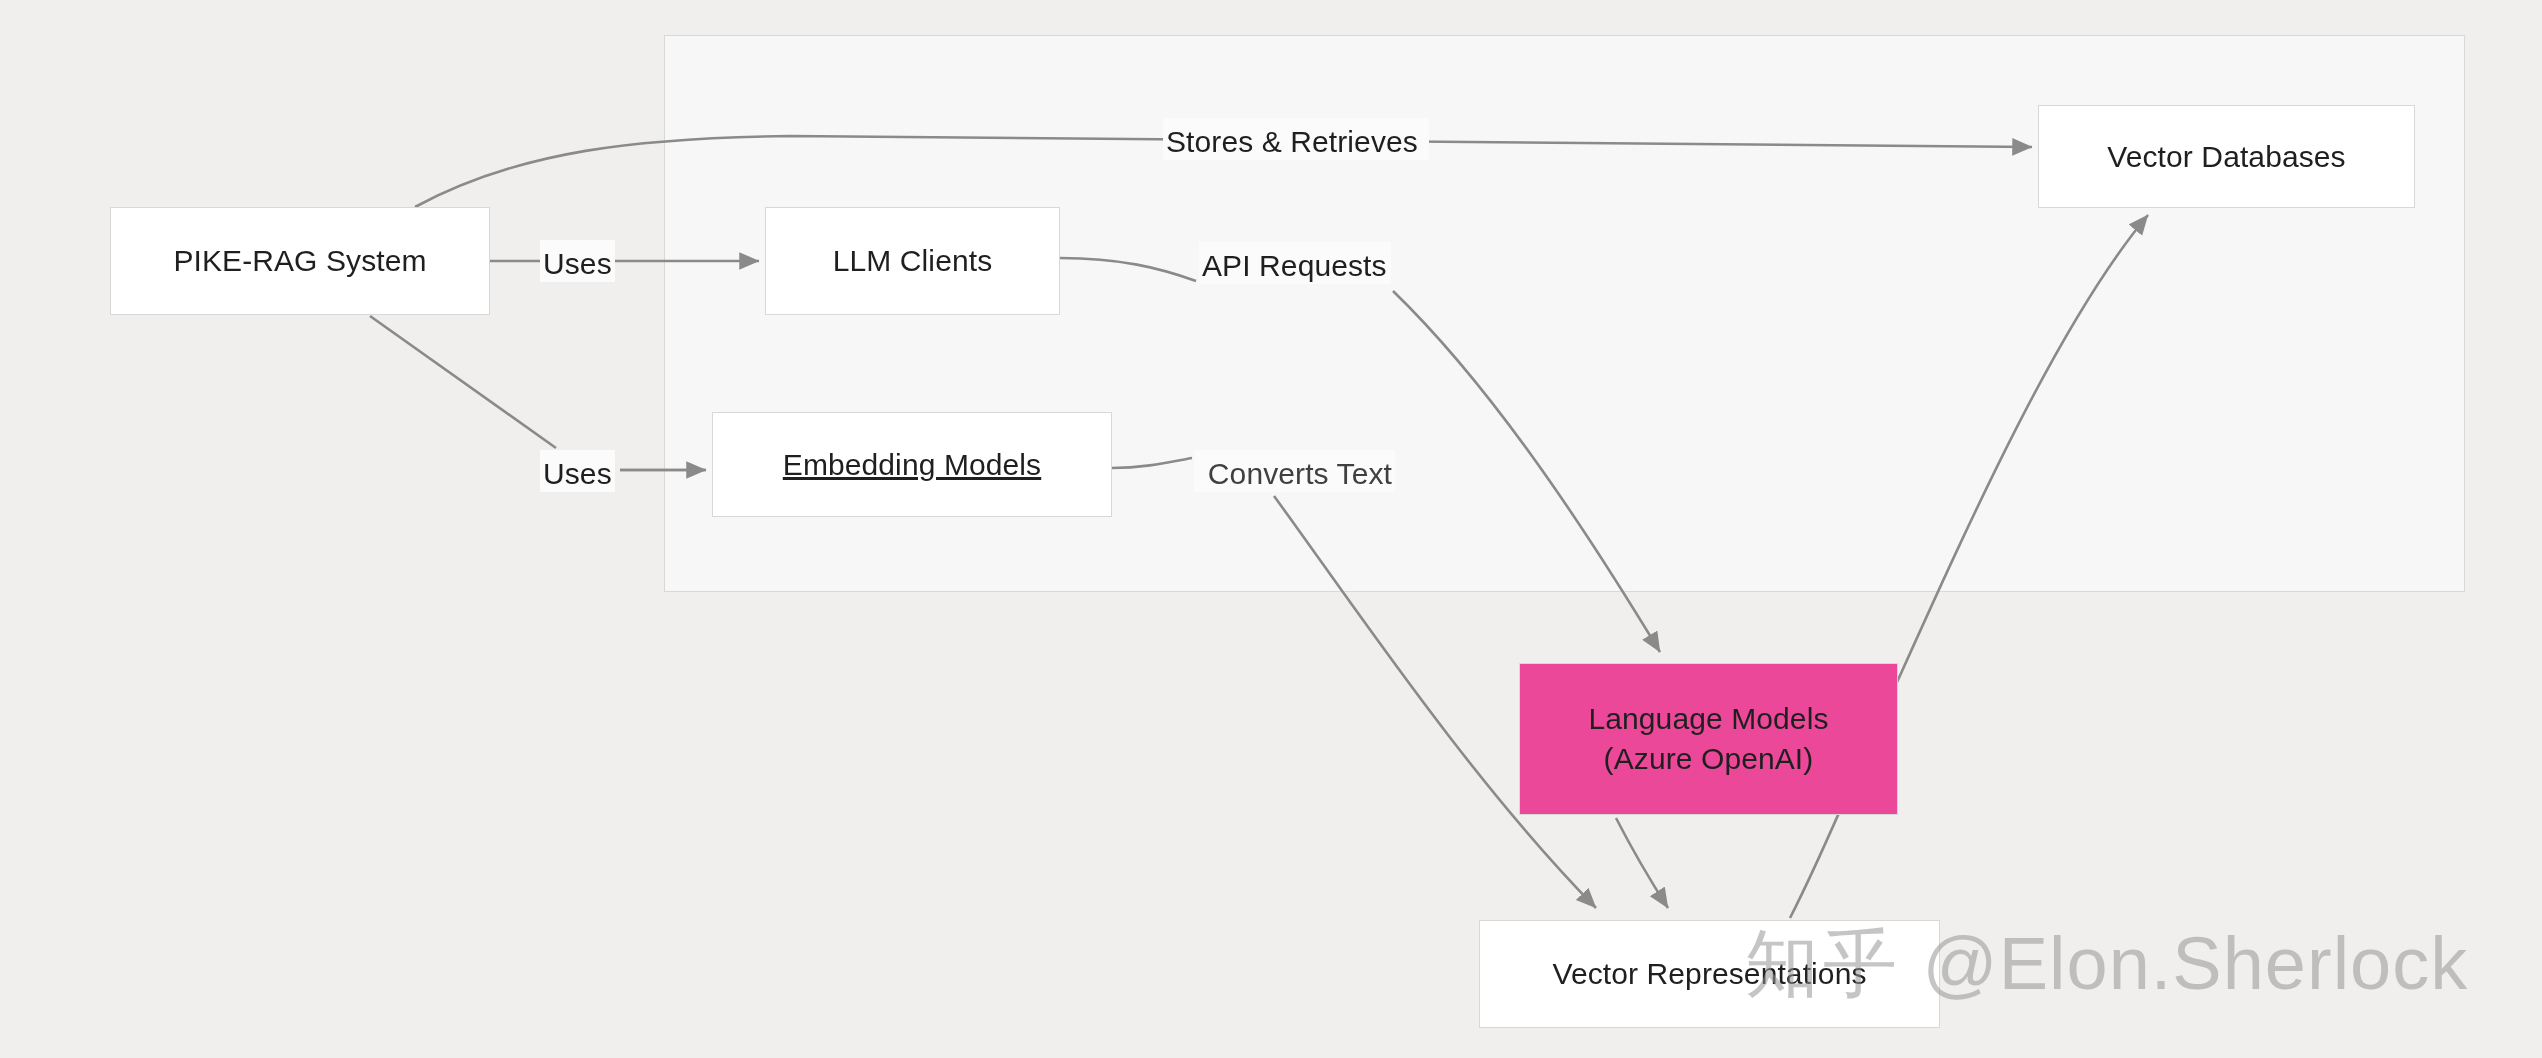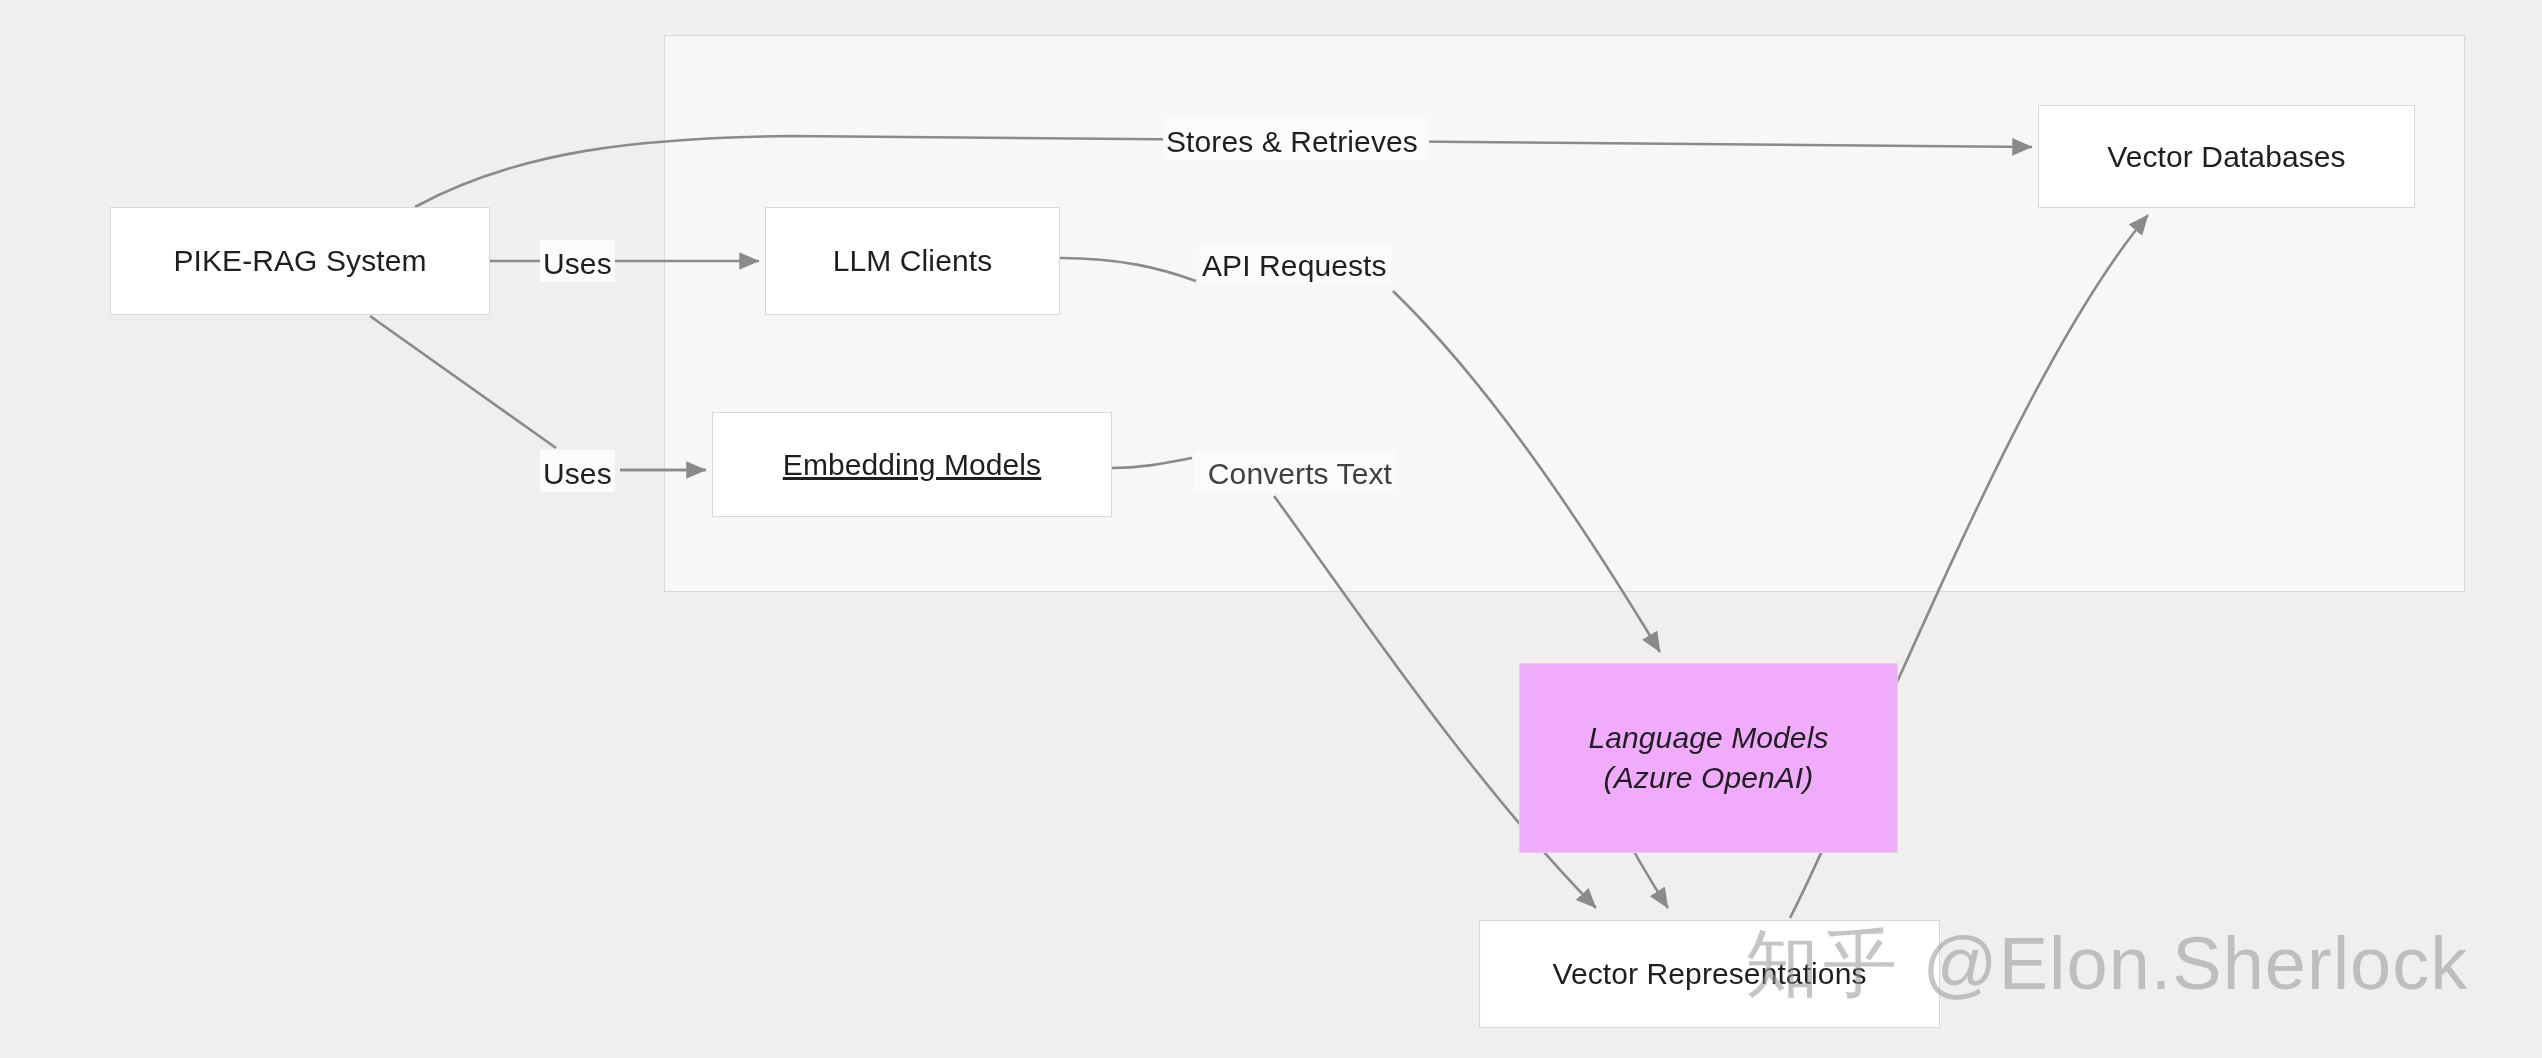--- a/index.html
+++ b/index.html
@@ -121,21 +121,21 @@
       </div>
       <div class="node" style="left: 765px; top: 207px; width: 295px; height: 108px; background: rgb(255, 255, 255); border-color: rgb(216, 216, 216);">
         <span class="node-text">LLM Clients</span>
       </div>
       <div class="node" style="left: 712px; top: 412px; width: 400px; height: 105px; background: rgb(255, 255, 255); border-color: rgb(216, 216, 216); text-decoration: underline;">
         <span class="node-text">Embedding Models</span>
       </div>
       <div class="node" style="left: 2038px; top: 105px; width: 377px; height: 103px; background: rgb(255, 255, 255); border-color: rgb(216, 216, 216);">
         <span class="node-text">Vector Databases</span>
       </div>
-      <div class="node" style="left: 1519px; top: 663px; width: 379px; height: 190px; background: #f0abfc; border-color: rgb(216, 216, 216); font-style: italic;">
+      <div class="node" style="left: 1519px; top: 663px; width: 379px; height: 152px; background: #ec4899; border-color: rgb(216, 216, 216);">
         <span class="node-text">Language Models
 (Azure OpenAI)</span>
       </div>
       <div class="node" style="left: 1479px; top: 920px; width: 461px; height: 108px; background: rgb(255, 255, 255); border-color: rgb(216, 216, 216);">
         <span class="node-text">Vector Representations</span>
       </div>
     </div>
 
   <div id="label-layer">
       <div class="edge-label" style="left: 1163px; top: 118px; width: 266px; height: 42px; color: rgb(31, 31, 31);">Stores &amp; Retrieves</div>

